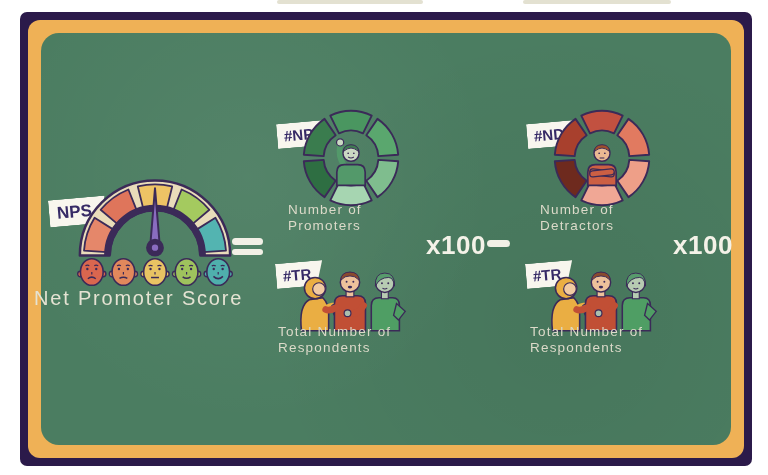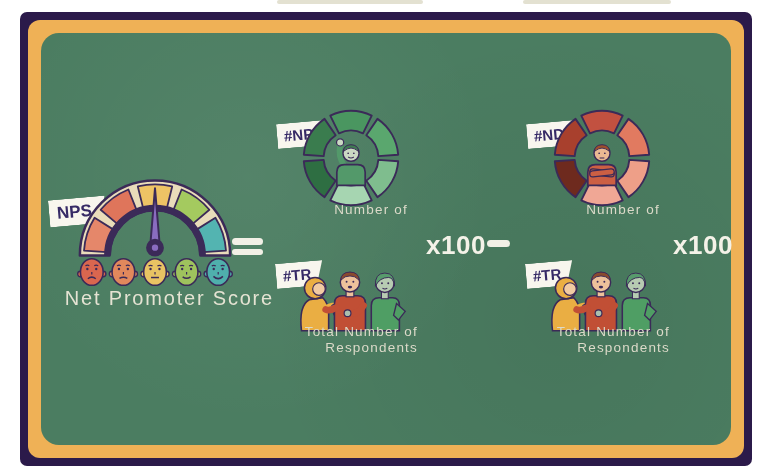--- a/index.html
+++ b/index.html
@@ -23,26 +23,26 @@
       radial-gradient(circle at 75% 70%, rgba(0,0,0,0.06), rgba(0,0,0,0) 50%);
   }
   .illus { position:absolute; z-index:2; }
   .tag {
     position:absolute; z-index:1; background:#f8f6ee; color:#362a66;
     font-weight:700; font-size:15px; line-height:1; padding:5px 12px 5px 7px;
     transform:rotate(-5deg); clip-path:polygon(0 0,100% 0,84% 100%,0 100%);
   }
   .tag-nps { font-size:17px; padding:5px 14px 5px 8px; }
   .caption {
-    position:absolute; z-index:3; color:#dcdac9; text-align:right;
+    position:absolute; z-index:3; color:#dcdac9; text-align:left;
     font-size:13.5px; line-height:16px; letter-spacing:1.2px;
   }
   .caption span { display:block; }
   .board-title {
-    position:absolute; z-index:3; color:#e5e3d3; text-align:right;
+    position:absolute; z-index:3; color:#e5e3d3; text-align:left;
     font-size:20px; letter-spacing:1.8px;
   }
   .eqbar { position:absolute; z-index:3; background:#f2f0e6; border-radius:3.5px; }
   .frac-line { position:absolute; z-index:3; height:3.5px; background:#e3e1d1; border-radius:2px; }
   .multiplier {
     position:absolute; z-index:3; color:#f4f2e8; font-weight:700;
     font-size:26px; letter-spacing:0.5px;
   }
 </style>
 </head>
@@ -147,20 +147,21 @@
       <circle cx="55" cy="50" r="8.5" fill="#cbd9c3" stroke="#3b2a58" stroke-width="1.5"></circle>
       <path d="M 46.8 48 Q 47.5 41 55 41 Q 62.5 41 63.2 48 Q 58 44.3 55 44.5 Q 52 44.3 46.8 48 Z" fill="#3f7a52" stroke="#3b2a58" stroke-width="1"></path>
       <circle cx="52" cy="50" r="0.9" fill="#3b2a58"></circle>
         <circle cx="58" cy="50" r="0.9" fill="#3b2a58"></circle>
       <path d="M 52 54 Q 55 56 58 54" fill="none" stroke="#3b2a58" stroke-width="1.1"></path>
     </g>
   </svg>
 
   <div class="caption" style="left:288px; top:202px; width:120px;">
     <span>Number of</span>
+    <span>Promoters</span>
   </div>
 
   <div class="frac-line" style="left:277px; width:146px;"></div>
 
   <div class="tag" style="left:276px; top:262px;">#TR</div>
 
   <svg class="illus" style="left:286px; top:249px;" width="126" height="84" viewBox="0 0 130 86">
     <g>
       <path d="M 16 84 Q 13 58 24 52 L 38 50 Q 44 56 44 66 L 44 84 Z" fill="#eaae43" stroke="#3b2a58" stroke-width="1.6"></path>
       <circle cx="30" cy="40" r="11" fill="#eaae43" stroke="#3b2a58" stroke-width="1.6"></circle>
@@ -222,20 +223,21 @@
       <circle cx="55" cy="50" r="8.5" fill="#eab992" stroke="#3b2a58" stroke-width="1.5"></circle>
       <path d="M 46.8 48 Q 47.5 41 55 41 Q 62.5 41 63.2 48 Q 58 44.3 55 44.5 Q 52 44.3 46.8 48 Z" fill="#9c4f2b" stroke="#3b2a58" stroke-width="1"></path>
       <circle cx="52" cy="50" r="0.9" fill="#3b2a58"></circle>
         <circle cx="58" cy="50" r="0.9" fill="#3b2a58"></circle>
       <path d="M 52.5 55 L 57.5 55" fill="none" stroke="#3b2a58" stroke-width="1.1"></path>
     </g>
   </svg>
 
   <div class="caption" style="left:540px; top:202px; width:120px;">
     <span>Number of</span>
+    <span>Detractors</span>
   </div>
 
   <div class="frac-line" style="left:523px; width:148px;"></div>
 
   <div class="tag" style="left:526px; top:262px;">#TR</div>
 
   <svg class="illus" style="left:537px; top:249px;" width="126" height="84" viewBox="0 0 130 86">
     <g>
       <path d="M 16 84 Q 13 58 24 52 L 38 50 Q 44 56 44 66 L 44 84 Z" fill="#eaae43" stroke="#3b2a58" stroke-width="1.6"></path>
       <circle cx="30" cy="40" r="11" fill="#eaae43" stroke="#3b2a58" stroke-width="1.6"></circle>

